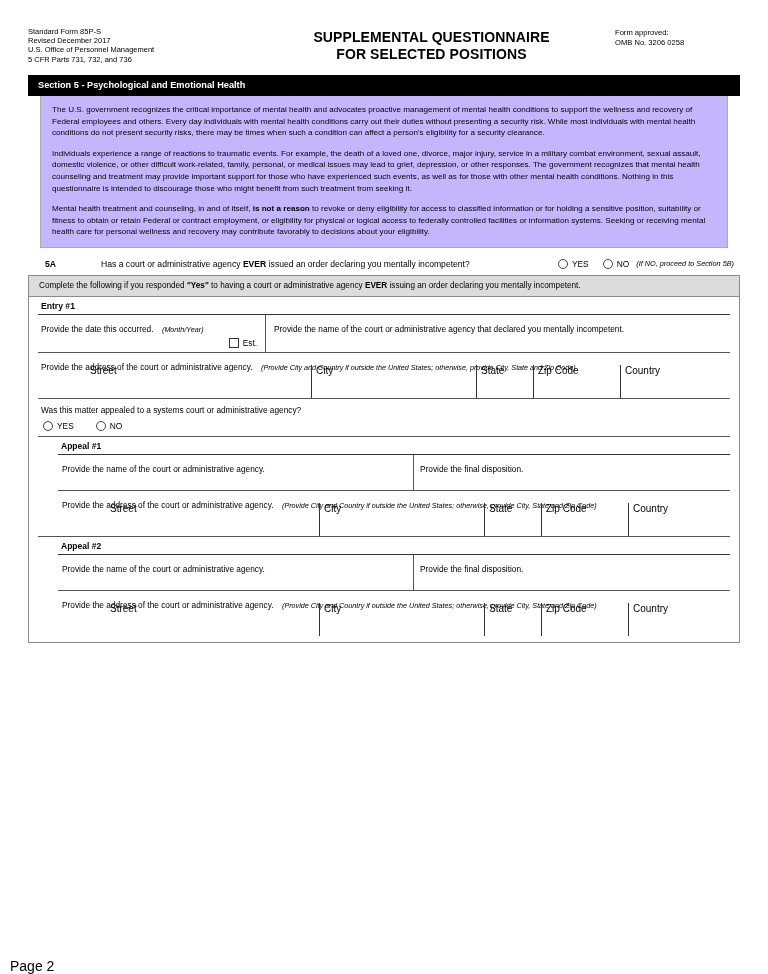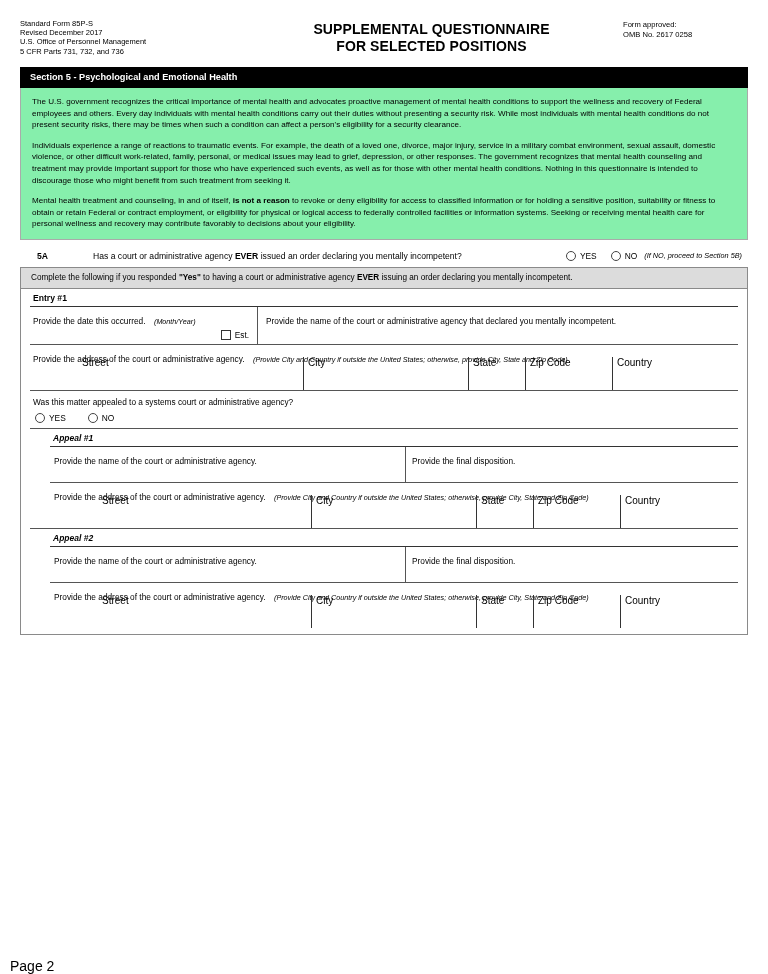--- a/index.html
+++ b/index.html
@@ -7,21 +7,21 @@
   body {
     width: 768px;
     height: 974px;
     background: #ffffff;
     font-family: "Liberation Sans", sans-serif;
     color: #000000;
     position: relative;
     overflow: hidden;
   }
 
-  .page { position: relative; width: 768px; height: 974px; padding: 8px; }
+  .page { position: relative; width: 768px; height: 974px; padding: 16px; }
 
   
   .header {
     display: flex;
     align-items: flex-start;
     padding: 11px 12px 0 12px;
     height: 55px;
   }
   .hdr-left {
     font-size: 7.5px;
@@ -54,24 +54,24 @@
     color: #ffffff;
     font-size: 9.2px;
     font-weight: bold;
     padding: 4px 0 4px 9px;
     line-height: 11px;
     border: 1px solid #000;
   }
 
   
   .intro {
-    margin: 0 12px;
+    margin: 0 24px;
     border: 1px solid #aaaaaa;
     border-top: none;
-    background: #86efac;
+    background: #c4b5fd;
     padding: 8px 11px 9px 11px;
   }
   .intro p {
     margin: 0 0 9px 0;
     font-size: 8.1px;
     line-height: 11.6px;
     text-align: left;
   }
   .intro p:last-child { margin-bottom: 0; }
   .intro b { font-weight: bold; }
@@ -159,21 +159,20 @@
   .appealed-opts { display: flex; align-items: center; padding-left: 2px; }
   .appealed-opts .opt { margin-right: 22px; }
 
   
   .appeal { margin-left: 20px; }
   .appeal-title {
     font-size: 8.5px; font-weight: bold;
     padding: 4px 0 3px 3px;
     border-bottom: 1.4px solid #333;
     border-top: none;
-    font-style: italic;
   }
   .ap-namedisp { display: flex; height: 36px; border-bottom: 1.4px solid #555; }
   .ap-left { width: 355px; padding: 3px 0 0 4px; }
   .ap-right { flex: 1; padding: 3px 0 0 6px; border-left: 1.3px solid #555; }
 
   .ap-addr { position: relative; height: 45px; padding: 3px 0 0 4px; border-bottom: 1.4px solid #555; }
   .ap-addr.last { border-bottom: none; }
 
   .spacer-line { border-bottom: 1.4px solid #555; height: 0; }
 
@@ -194,21 +193,21 @@
     <div class="hdr-left">Standard Form 85P-S
 Revised December 2017
 U.S. Office of Personnel Management
 5 CFR Parts 731, 732, and 736</div>
     <div class="hdr-center">
       <div>SUPPLEMENTAL QUESTIONNAIRE</div>
       <div>FOR SELECTED POSITIONS</div>
     </div>
     <div class="hdr-right">
       <div>Form approved:</div>
-      <div>OMB No. 2617 0258</div>
+      <div>OMB No. 3206 0258</div>
     </div>
   </div>
 
   <div class="section-bar">Section 5 - Psychological and Emotional Health</div>
 
   <div class="intro">
     <p>The U.S. government recognizes the critical importance of mental health and advocates proactive management of mental health conditions to support the wellness and recovery of Federal employees and others. Every day individuals with mental health conditions carry out their duties without presenting a security risk. While most individuals with mental health conditions do not present security risks, there may be times when such a condition can affect a person's eligibility for a security clearance.</p>
     <p>Individuals experience a range of reactions to traumatic events. For example, the death of a loved one, divorce, major injury, service in a military combat environment, sexual assault, domestic violence, or other difficult work-related, family, personal, or medical issues may lead to grief, depression, or other responses. The government recognizes that mental health counseling and treatment may provide important support for those who have experienced such events, as well as for those with other mental health conditions. Nothing in this questionnaire is intended to discourage those who might benefit from such treatment from seeking it.</p>
     <p><span>Mental health treatment and counseling, in and of itself, </span><b>is not a reason</b><span> to revoke or deny eligibility for access to classified information or for holding a sensitive position, suitability or fitness to obtain or retain Federal or contract employment, or eligibility for physical or logical access to federally controlled facilities or information systems. Seeking or receiving mental health care for personal wellness and recovery may contribute favorably to decisions about your eligibility.</span></p>
   </div>

